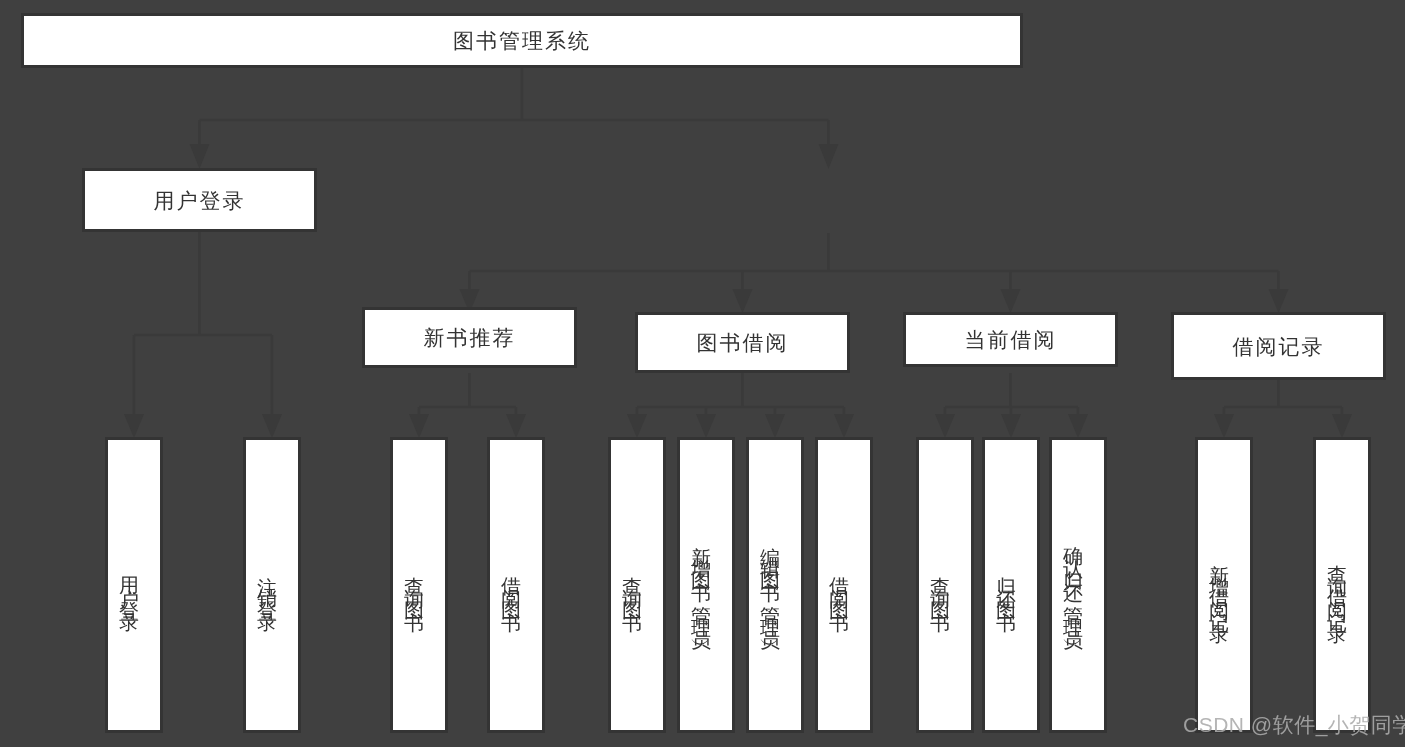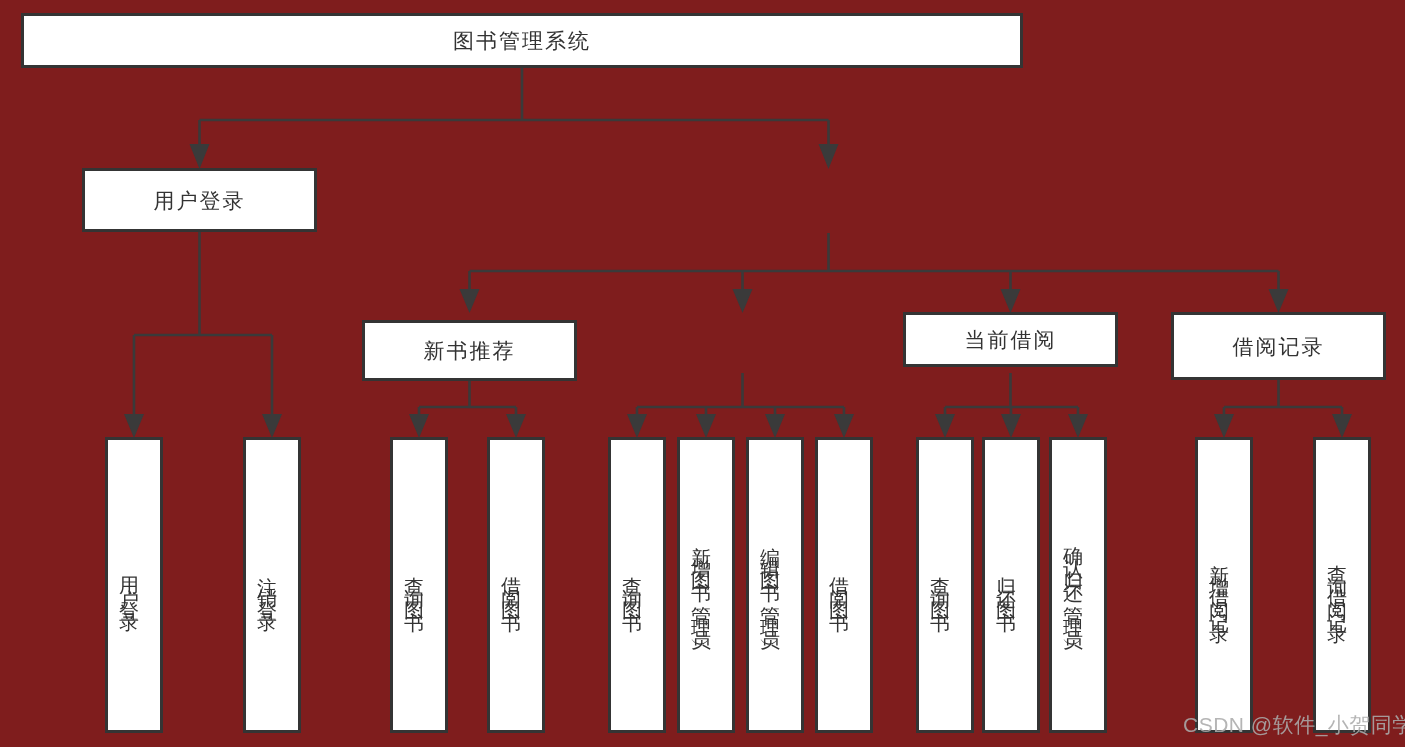--- a/index.html
+++ b/index.html
@@ -1,17 +1,17 @@
 <!DOCTYPE html>
 <html><head>
 <meta charset="utf-8">
 <style>
   html,body{margin:0;padding:0;background:#ffffff;}
   .canvas{
-    position:relative;width:1405px;height:747px;background:#7f1d1d;
+    position:relative;width:1405px;height:747px;background:#404040;
     font-family:"Liberation Sans","DejaVu Sans",sans-serif;overflow:hidden;
   }
   svg.connectors{position:absolute;left:0;top:0;z-index:0;}
   .node{
     position:absolute;background:#ffffff;border:3px solid #343434;
     box-sizing:border-box;display:flex;align-items:center;justify-content:center;
     z-index:1;
   }
   .node .lbl{
     color:#333333;font-size:21px;letter-spacing:2px;line-height:1;
@@ -58,22 +58,25 @@
   </svg>
 
   <div class="node" style="left:21px;top:13px;width:1002px;height:55px">
     <span class="lbl">图书管理系统</span>
   </div>
 
   <div class="node" style="left:82px;top:168px;width:235px;height:64px">
     <span class="lbl">用户登录</span>
   </div>
 
-  <div class="node" style="left:362px;top:320px;width:215px;height:61px">
+  <div class="node" style="left:362px;top:307px;width:215px;height:61px">
     <span class="lbl">新书推荐</span>
+  </div>
+  <div class="node" style="left:635px;top:312px;width:215px;height:61px">
+    <span class="lbl">图书借阅</span>
   </div>
   <div class="node" style="left:903px;top:312px;width:215px;height:55px">
     <span class="lbl">当前借阅</span>
   </div>
   <div class="node" style="left:1171px;top:312px;width:215px;height:68px">
     <span class="lbl">借阅记录</span>
   </div>
 
   <div class="node vnode" style="left:105px;top:437px;width:58px;height:296px">
     <span class="lbl">用户登录</span>

